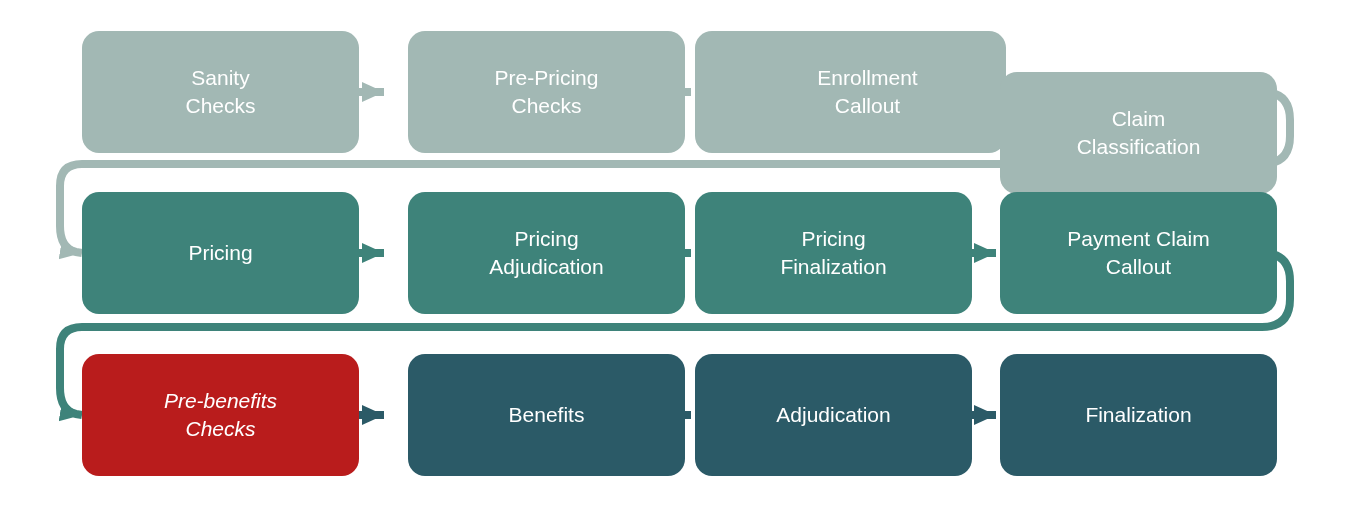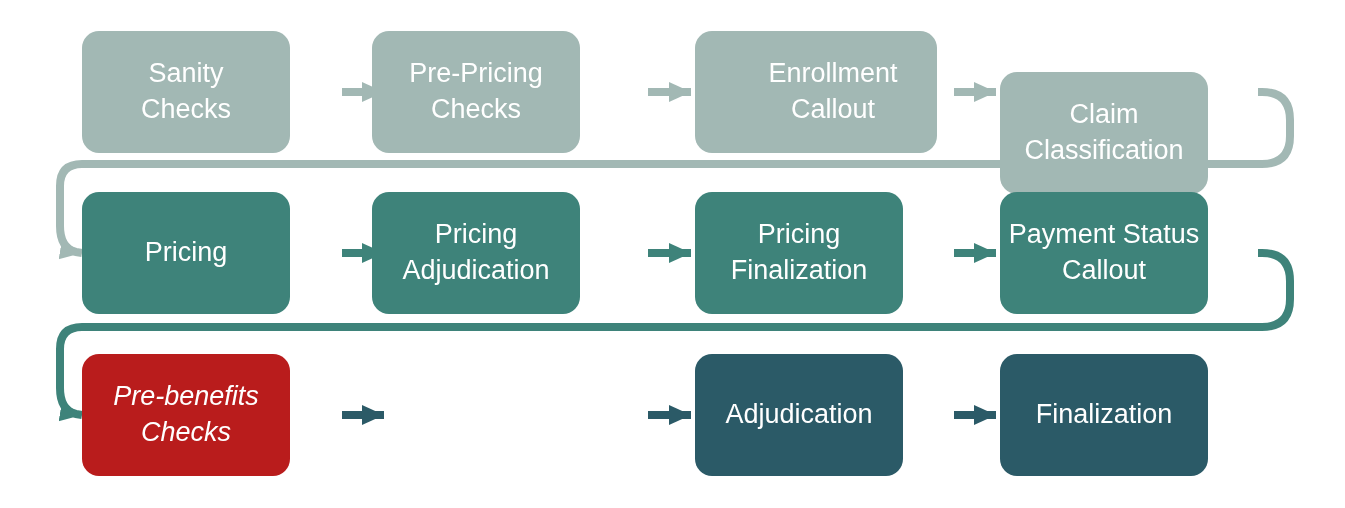--- a/index.html
+++ b/index.html
@@ -16,39 +16,39 @@
     overflow: hidden;
   }
   .arrow-layer {
     position: absolute;
     left: 0;
     top: 0;
     z-index: 0;
   }
   .flow-box {
     position: absolute;
-    width: 208px;
+    width: 277px;
     height: 122px;
     border-radius: 17px;
     z-index: 1;
     display: flex;
     align-items: center;
     justify-content: center;
     text-align: center;
     color: #ffffff;
-    font-size: 27px;
+    font-size: 21px;
     line-height: 1.32;
     white-space: pre-line;
     font-weight: 400;
   }
   .r0 { top: 31px; }
   .r1 { top: 192px; }
   .r2 { top: 354px; }
   .c0 { left: 82px; }
-  .c1 { left: 372px; }
+  .c1 { left: 408px; }
   .c2 { left: 695px; }
   .c3 { left: 1000px; }
 </style>
 </head>
 <body>
 
 <div class="canvas">
 
   <svg class="arrow-layer" width="1345" height="508" viewBox="0 0 1345 508">
     <defs>
@@ -91,21 +91,22 @@
   <div class="flow-box r0 c2" style="background: rgb(162, 184, 180); padding-left: 34px;">Enrollment
 Callout</div>
   <div class="flow-box r0 c3" style="background: rgb(162, 184, 180); margin-top: 41px;">Claim
 Classification</div>
 
   <div class="flow-box r1 c0" style="background: rgb(62, 131, 122);">Pricing</div>
   <div class="flow-box r1 c1" style="background: rgb(62, 131, 122);">Pricing
 Adjudication</div>
   <div class="flow-box r1 c2" style="background: rgb(62, 131, 122);">Pricing
 Finalization</div>
-  <div class="flow-box r1 c3" style="background: rgb(62, 131, 122);">Payment Status
+  <div class="flow-box r1 c3" style="background: rgb(62, 131, 122);">Payment Claim
 Callout</div>
 
   <div class="flow-box r2 c0" style="background: #b91c1c; font-style: italic;">Pre-benefits
 Checks</div>
+  <div class="flow-box r2 c1" style="background: rgb(43, 90, 103);">Benefits</div>
   <div class="flow-box r2 c2" style="background: rgb(43, 90, 103);">Adjudication</div>
   <div class="flow-box r2 c3" style="background: rgb(43, 90, 103);">Finalization</div>
 
 </div>
 
 </body></html>

